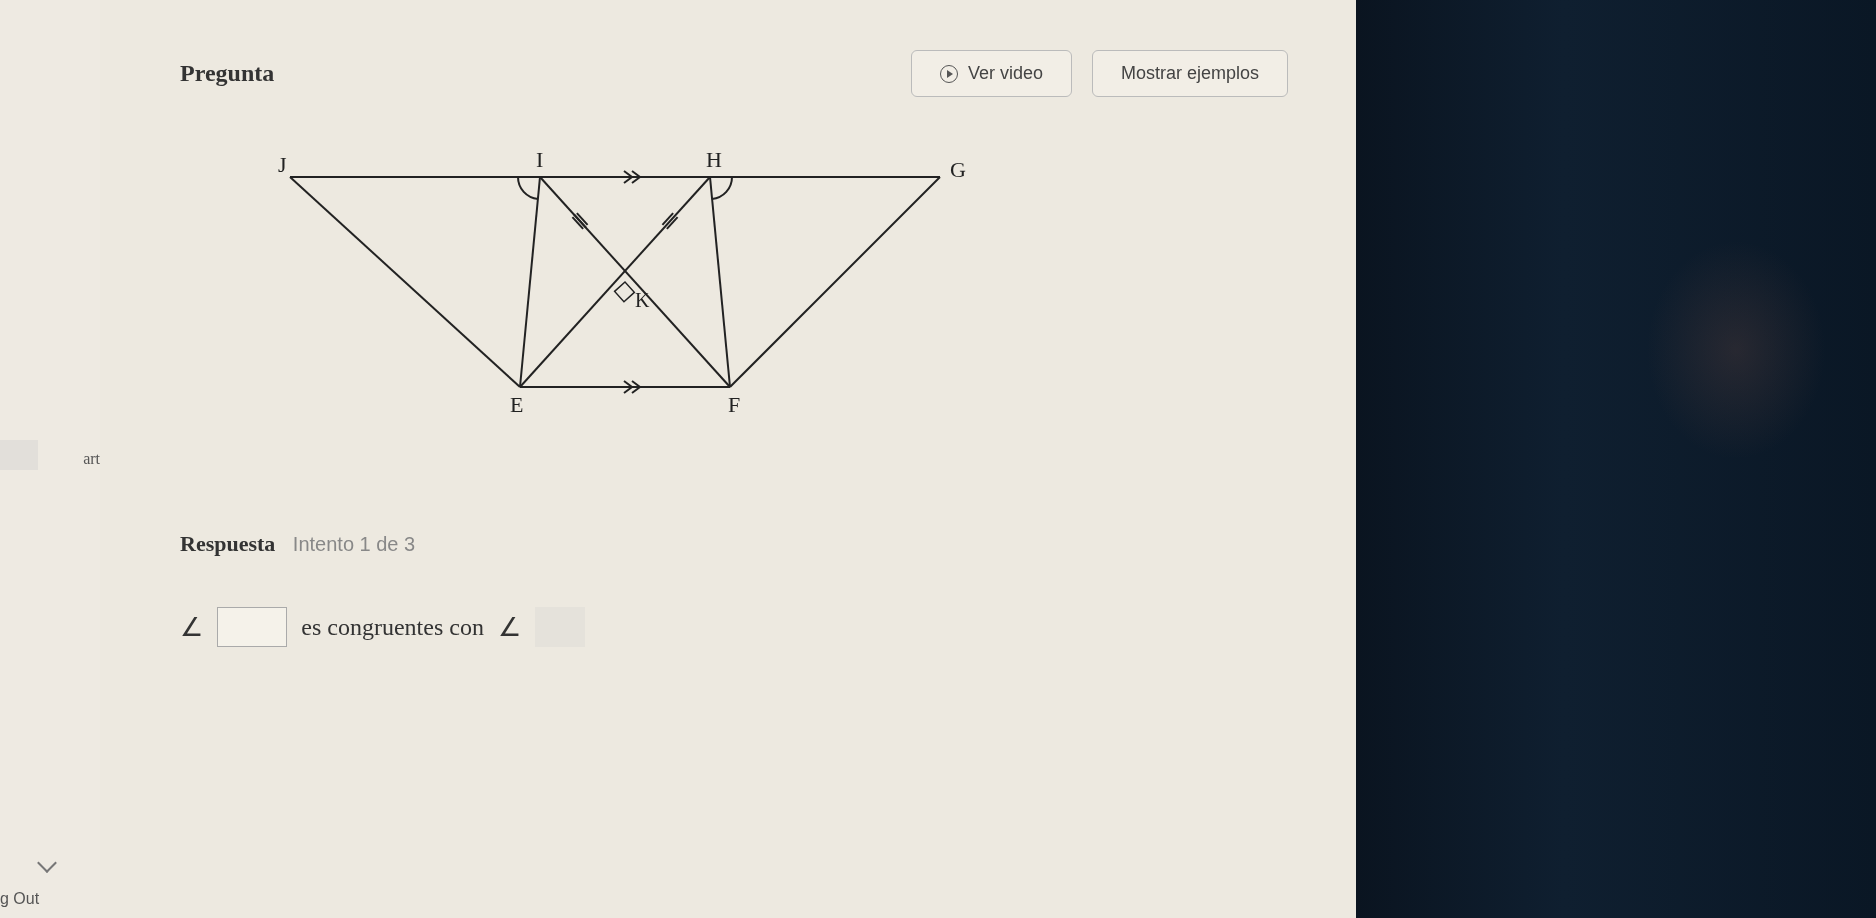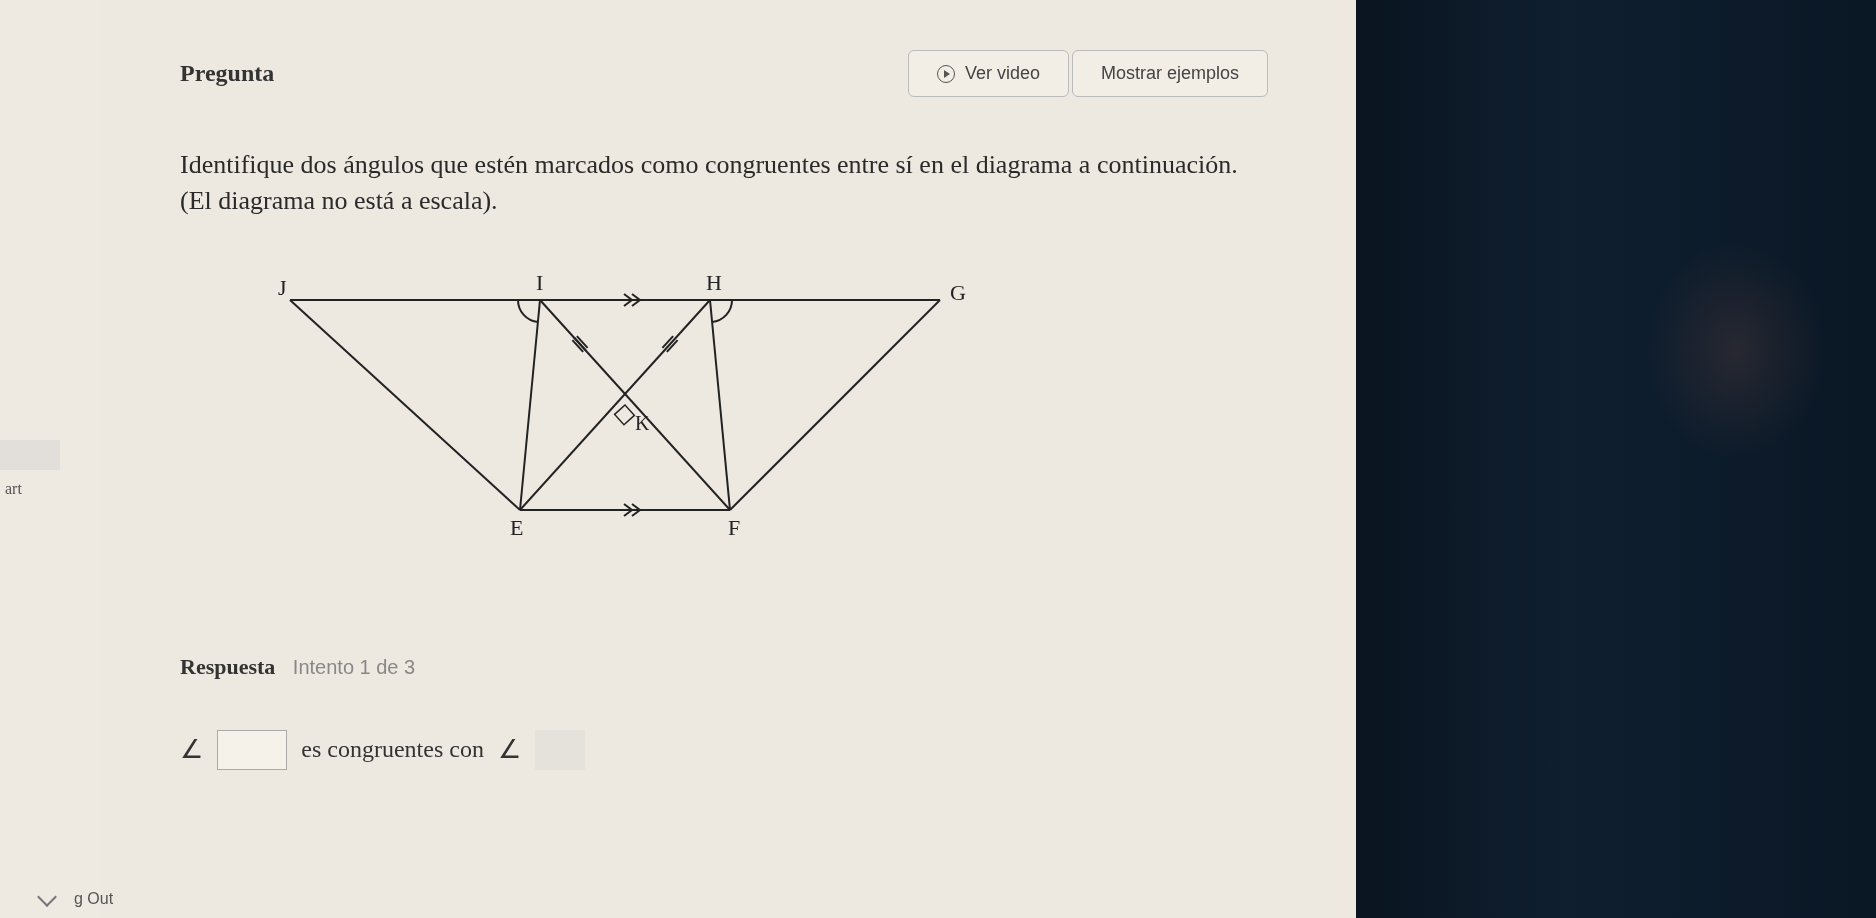--- a/index.html
+++ b/index.html
@@ -8,55 +8,55 @@
       background: #e8e4dc;
       width: 1876px;
       height: 918px;
       position: relative;
       display: flex;
     }
     .sidebar {
       width: 100px;
       background: #eeeae2;
       display: flex;
-      flex-direction: column;
       padding-top: 440px;
+      gap: 40px;
     }
     .sidebar-section {
       width: 60px;
       height: 30px;
       background: rgba(200,200,200,0.3);
       margin-left: 0;
     }
     .sidebar-label {
       font-size: 16px;
       color: #555;
       padding-left: 5px;
       margin-top: 10px;
     }
     .main-content {
       flex: 1;
-      padding: 50px 88px 40px 80px;
+      padding: 50px 68px 40px 80px;
       background: #ede9e0;
       max-width: 1260px;
     }
     .header-row {
       display: flex;
       justify-content: space-between;
       align-items: center;
       margin-bottom: 50px;
     }
     .question-label {
       font-size: 24px;
       font-weight: bold;
       color: #333;
     }
     .button-group {
       display: flex;
-      gap: 3px;
+      gap: 20px;
     }
     .btn {
       border: 1px solid #bbb;
       border-radius: 6px;
       background: #f2eee6;
       padding: 12px 28px;
       font-size: 18px;
       color: #444;
       cursor: pointer;
       display: flex;
@@ -138,21 +138,21 @@
       width:180px;
       height:220px;
       background: radial-gradient(ellipse, rgba(120,80,70,0.25), transparent 70%);
       border-radius: 50%;
     }
     .log-out-row {
       position: absolute;
       bottom: 10px;
       left: 0;
       display: flex;
-      flex-direction: row;
+      flex-direction: column;
       gap: 20px;
       color: #555;
       font-size: 16px;
       font-family: Arial, sans-serif;
     }
     .chevron-down {
       width: 14px;
       height: 14px;
       border-right: 2px solid #777;
       border-bottom: 2px solid #777;
@@ -175,21 +175,20 @@
       <button class="btn">
         <span class="play-icon"></span>
         <span>Ver video</span>
       </button>
       <button class="btn">
         <span>Mostrar ejemplos</span>
       </button>
     </div>
   </div>
 
-  <div class="question-text">Identifique dos ángulos que estén marcados como congruentes entre sí en el diagrama a continuación. (El diagrama no está a escala).</div>
 
   <div class="diagram-container">
     <svg width="720" height="280" viewBox="0 0 720 280">
 
       <line x1="30" y1="30" x2="680" y2="30" stroke="#222" stroke-width="2"></line>
 
       <line x1="30" y1="30" x2="260" y2="240" stroke="#222" stroke-width="2"></line>
 
       <line x1="280" y1="30" x2="260" y2="240" stroke="#222" stroke-width="2"></line>
 

